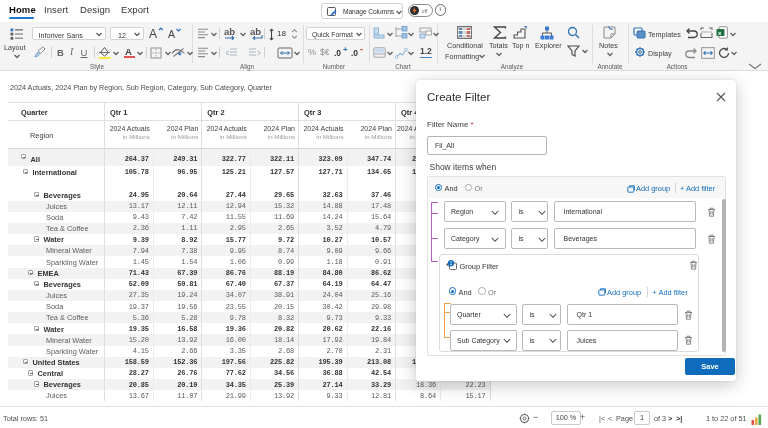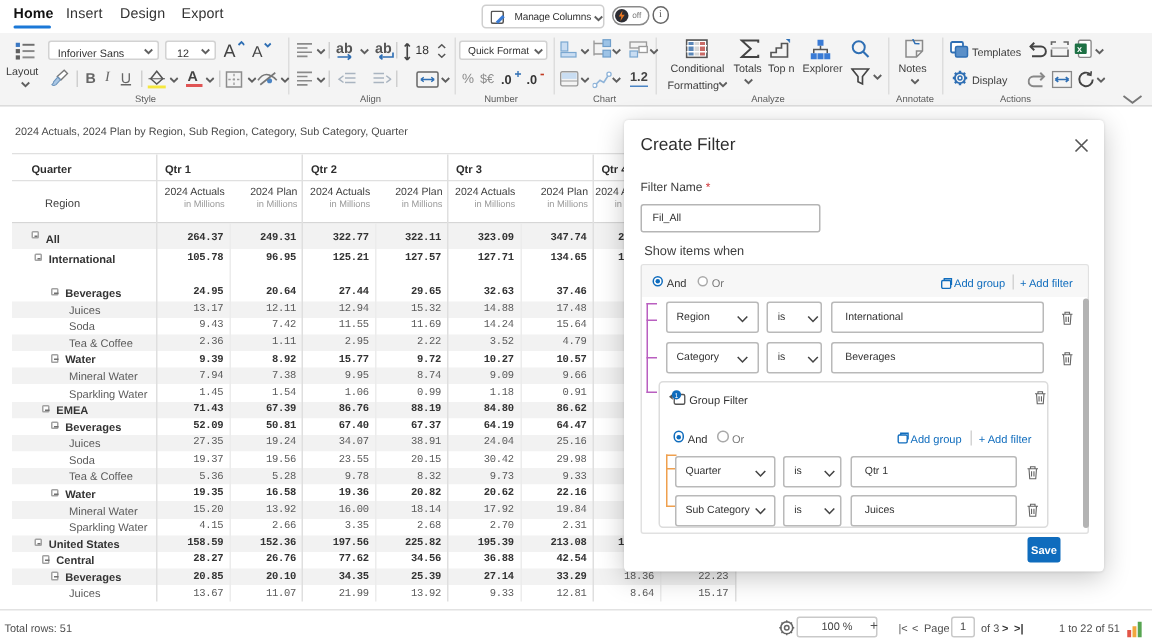--- a/index.html
+++ b/index.html
@@ -65,21 +65,21 @@
 .radio.off:before{display:none}
 .rdtx{position:absolute;font-size:7.4px;font-weight:normal;color:#333}
 .rdtx.off{font-weight:normal;color:#7a7a7a}
 .blink{position:absolute;font-size:7.4px;color:#0f6cbd;white-space:nowrap}
 .pdiv{position:absolute;width:1px;height:10px;background:#d4d4d4}
 .fld{position:absolute;height:21px;border:1px solid #b9b9b9;border-radius:2px;background:#fff;font-size:7px;color:#333}
 .fld .tx{position:absolute;left:6.5px;top:6px;white-space:nowrap}
 .fld .vx{position:absolute;left:9px;top:6px;white-space:nowrap}
 #scrl{position:absolute;left:293.5px;top:22px;width:4px;height:153px;background:#b3b3b3;border-radius:2px}
 #gbox{position:absolute;left:10.5px;top:76.5px;width:260px;height:98px;border:1px solid #dcdcdc;border-radius:3px;background:#fff}
-#save{position:absolute;left:269px;top:278px;width:22px;height:17px;background:#0f6cbd;border-radius:2px;color:#fff;font-size:7.4px;font-weight:bold;text-align:center;line-height:17px}
+#save{position:absolute;left:269px;top:278px;width:50px;height:17px;background:#0f6cbd;border-radius:2px;color:#fff;font-size:7.4px;font-weight:bold;text-align:center;line-height:17px}
 .trash{position:absolute;width:9px;height:10px}
 .brk{position:absolute;border-left:1.3px solid;border-top:1.3px solid;border-bottom:1.3px solid;width:7px;border-right:none}
 </style></head><body>
 <div id="app">
 
 <div id="tabs">
   <span class="tab active" style="left:9px">Home</span>
   <span class="tab" style="left:44px">Insert</span>
   <span class="tab" style="left:80px">Design</span>
   <span class="tab" style="left:121px">Export</span>
@@ -500,21 +500,21 @@
         <span class="nv n" style="right:147.00px;top:1.58px">14.24</span>
         <span class="nv n" style="right:98.50px;top:1.58px">15.64</span>
         <span class="nv n" style="right:53.50px;top:1.58px">14.87</span>
         <span class="nv n" style="right:4.00px;top:1.58px">15.31</span>
       </div>
 <div class="trow zr" style="top:119.90px;height:11.15px">
         <span class="rl n" style="left:38.0px;top:1.28px">Tea &amp; Coffee</span>
         <span class="nv n" style="right:340.70px;top:1.58px">2.36</span>
         <span class="nv n" style="right:292.20px;top:1.58px">1.11</span>
         <span class="nv n" style="right:243.70px;top:1.58px">2.95</span>
-        <span class="nv n" style="right:195.50px;top:1.58px">2.22</span>
+        <span class="nv n" style="right:195.50px;top:1.58px">2.65</span>
         <span class="nv n" style="right:147.00px;top:1.58px">3.52</span>
         <span class="nv n" style="right:98.50px;top:1.58px">4.79</span>
         <span class="nv n" style="right:53.50px;top:1.58px">3.71</span>
         <span class="nv n" style="right:4.00px;top:1.58px">4.35</span>
       </div>
 <div class="trow wr" style="top:131.05px;height:11.15px">
         <span class="exp" style="left:26.0px;top:2.38px"></span>
         <span class="rl b" style="left:35.5px;top:1.28px">Water</span>
         <span class="nv b" style="right:340.70px;top:1.58px">9.39</span>
         <span class="nv b" style="right:292.20px;top:1.58px">8.92</span>
@@ -697,21 +697,21 @@
 </div>
 
 <div id="status">
   <span class="s" style="left:3px">Total rows: 51</span>
   <svg class="abs" style="left:519px;top:6px" width="11" height="11" viewBox="0 0 11 11">
         <circle cx="5.5" cy="5.5" r="4" fill="none" stroke="#666" stroke-width="1.1"></circle>
         <circle cx="5.5" cy="5.5" r="1.5" fill="none" stroke="#666" stroke-width="1"></circle>
         <path d="M5.5 0.5 V2 M5.5 9 V10.5 M0.5 5.5 H2 M9 5.5 H10.5 M2 2 L3 3 M8 8 L9 9 M2 9 L3 8 M8 3 L9 2" stroke="#666" stroke-width="0.9"></path>
       </svg>
   <span class="s" style="left:533px;top:5px;font-size:9px">−</span>
-  <div class="sbox" style="left:531px;width:54px;height:14px;line-height:12px">100 %</div>
+  <div class="sbox" style="left:551px;width:30px;height:14px;line-height:12px">100 %</div>
   <span class="s" style="left:580px;top:5px;font-size:9px">+</span>
   <span class="s" style="left:599px;color:#555">|&lt;</span>
   <span class="s" style="left:608px;color:#555">&lt;</span>
   <span class="s" style="left:616px">Page</span>
   <div class="sbox" style="left:634px;width:16px;height:14px;line-height:12px">1</div>
   <span class="s" style="left:654px">of 3</span>
   <span class="s" style="left:668px;color:#333;font-weight:bold">&gt;</span>
   <span class="s" style="left:676px;color:#333;font-weight:bold">&gt;|</span>
   <span class="s" style="left:706px">1 to 22 of 51</span>
   <svg class="abs" style="left:751px;top:6px" width="12" height="12" viewBox="0 0 12 12">

